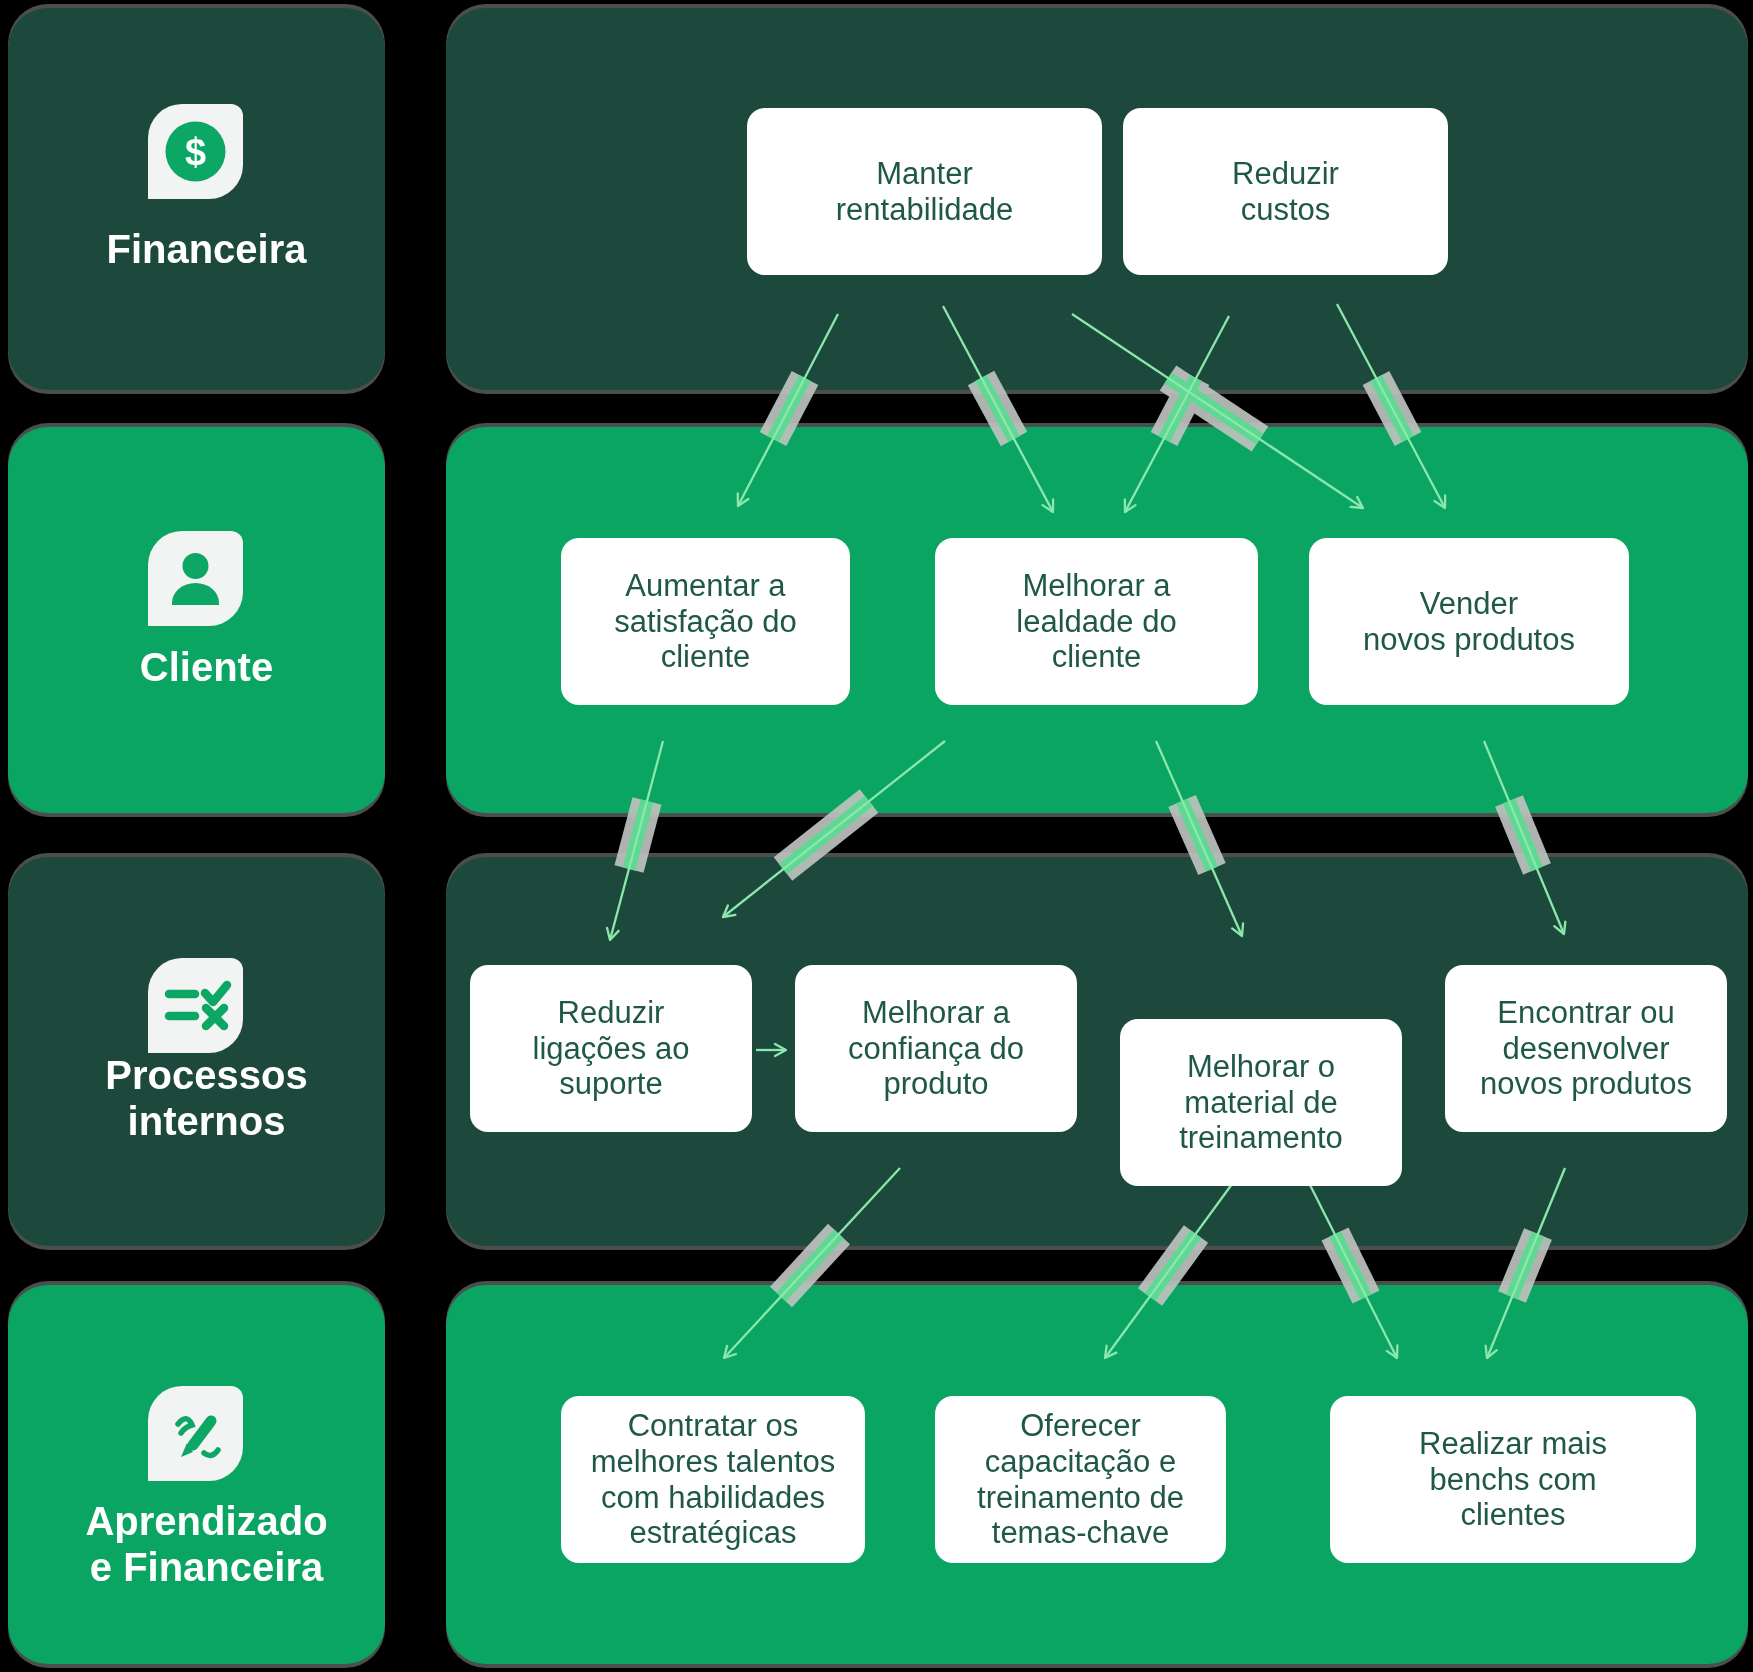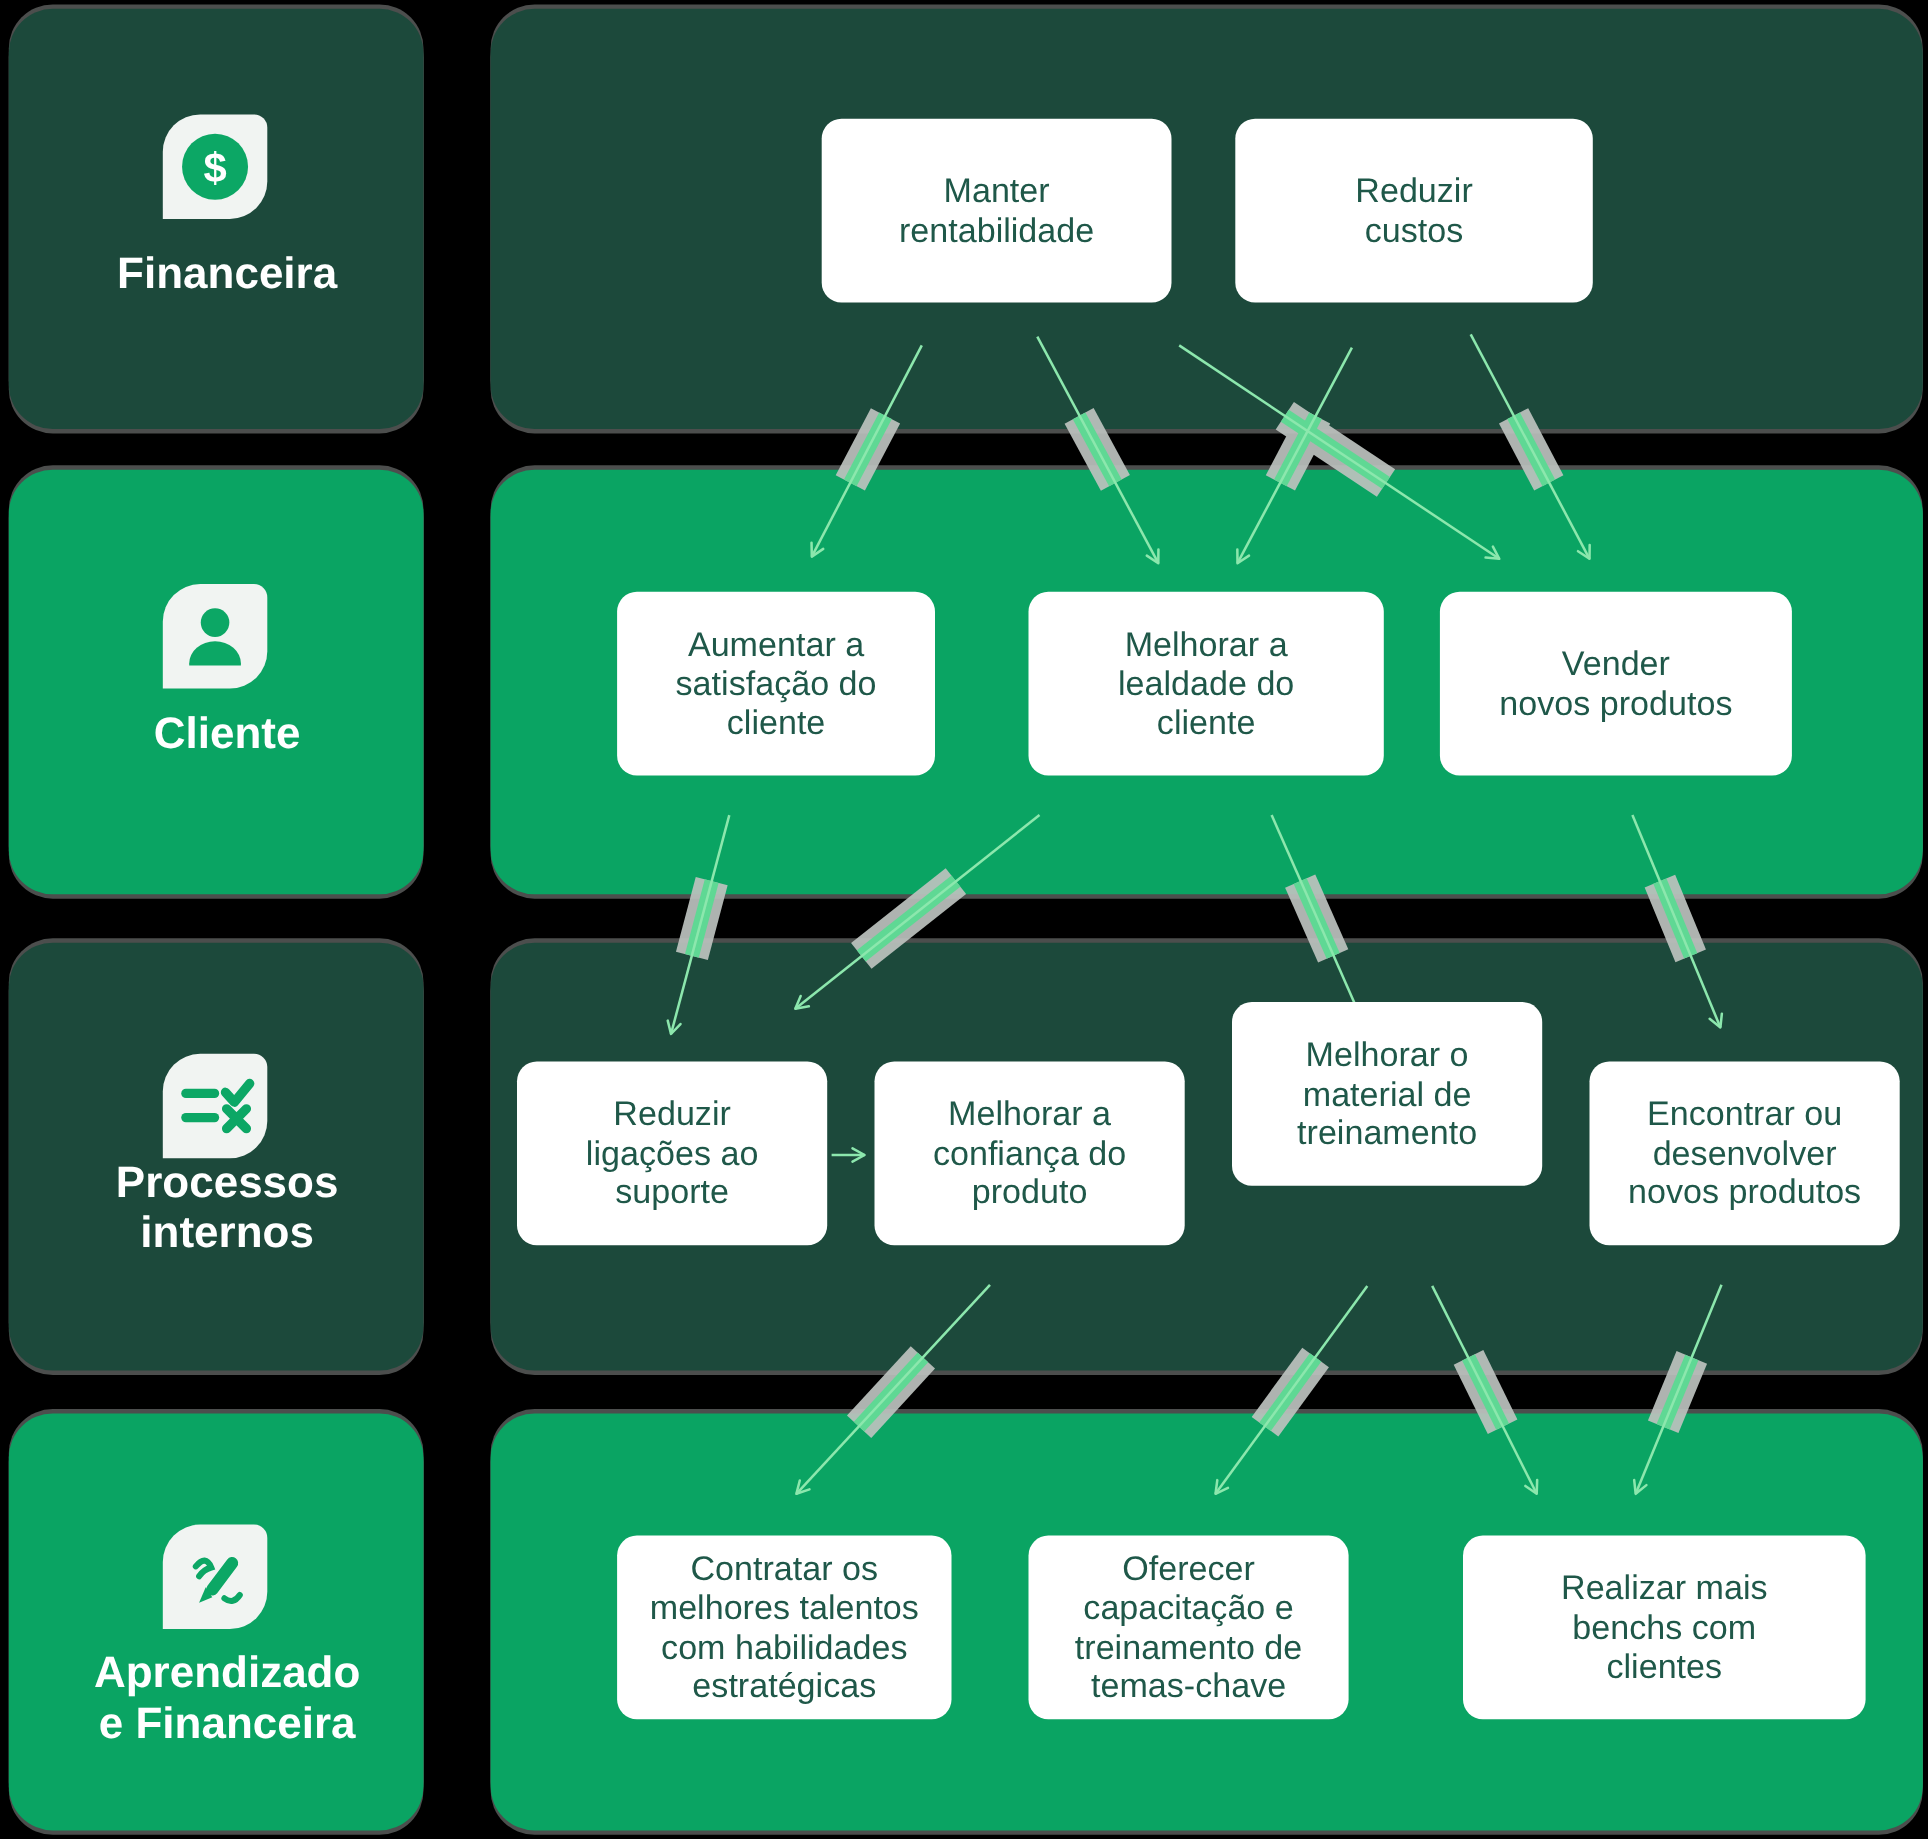--- a/index.html
+++ b/index.html
@@ -163,41 +163,41 @@
       <path d="M45,59 L63,35" stroke-width="11"></path>
       <path d="M30,38 q9,-11 14,1 q-7,2 -11,8" stroke-width="5.5"></path>
       <path d="M56,67 q8,6 14,-3" stroke-width="5.5"></path>
     </g>
     <polygon points="33,71 45,66 39,57" fill="#0ca765"></polygon>
   </svg>
 </div>
 <div class="persp-label" style="top:1498px">Aprendizado
 e Financeira</div>
 
-<div class="obj-box h167" style="left:747px;top:108px;width:318px">Manter
+<div class="obj-box h167" style="left:747px;top:108px;width:355px">Manter
 rentabilidade</div>
 <div class="obj-box h167" style="left:1123px;top:108px;width:325px">Reduzir
 custos</div>
 
 <div class="obj-box h167" style="left:561px;top:538px;width:289px">Aumentar a
 satisfação do
 cliente</div>
 <div class="obj-box h167" style="left:935px;top:538px;width:323px">Melhorar a
 lealdade do
 cliente</div>
 <div class="obj-box h167" style="left:1309px;top:538px;width:320px">Vender
 novos produtos</div>
 
 <div class="obj-box h167" style="left:470px;top:965px;width:282px">Reduzir
 ligações ao
 suporte</div>
 <div class="obj-box h167" style="left:795px;top:965px;width:282px">Melhorar a
 confiança do
 produto</div>
-<div class="obj-box h167" style="left:1120px;top:911px;width:282px">Melhorar o
+<div class="obj-box h167" style="left:1120px;top:1019px;width:282px">Melhorar o
 material de
 treinamento</div>
 <div class="obj-box h167" style="left:1445px;top:965px;width:282px">Encontrar ou
 desenvolver
 novos produtos</div>
 
 <div class="obj-box h167" style="left:561px;top:1396px;width:304px">Contratar os
 melhores talentos
 com habilidades
 estratégicas</div>

